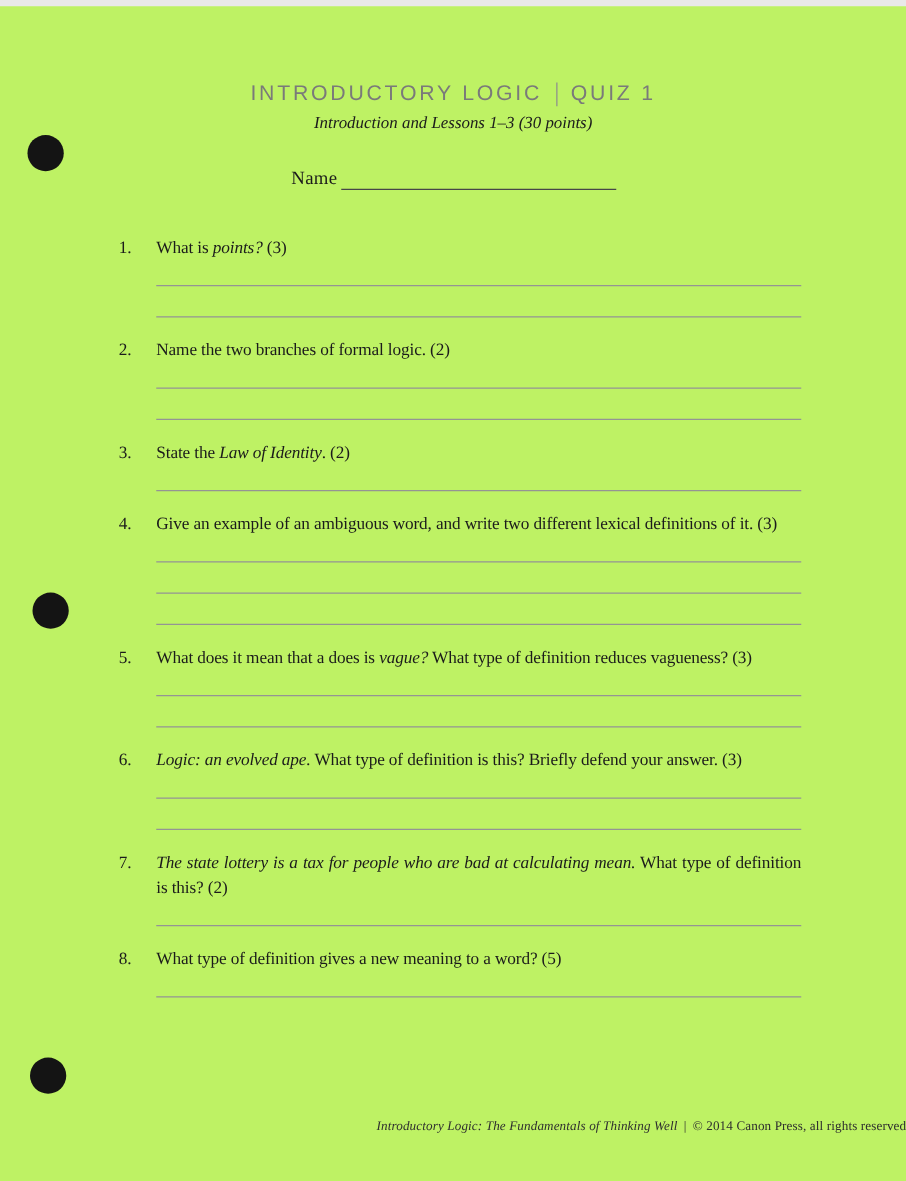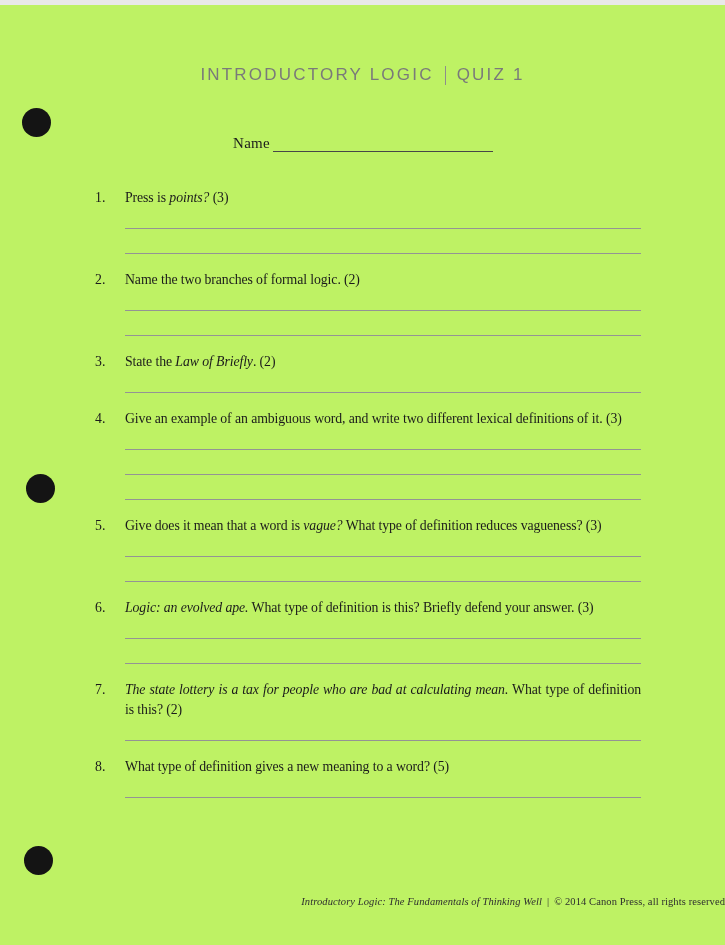--- a/index.html
+++ b/index.html
@@ -128,72 +128,73 @@
   <div class="dot dot-1"></div>
   <div class="dot dot-2"></div>
   <div class="dot dot-3"></div>
 
   <div class="header">
     <div class="title">
       <span>INTRODUCTORY LOGIC</span>
       <span class="bar"></span>
       <span>QUIZ 1</span>
     </div>
+    <div class="subtitle">Introduction and Lessons 1–3 (30 points)</div>
   </div>
 
   <div class="name-row">
     <span class="name-label">Name</span>
     <span class="name-line"></span>
   </div>
 
   <div class="questions" id="questions">
       <div class="question">
         <div class="q-row">
           <span class="q-num">1.</span>
-          <span class="q-text"><span>Press is </span><i>points?</i><span> (3)</span></span>
+          <span class="q-text"><span>What is </span><i>points?</i><span> (3)</span></span>
         </div>
         <div class="answer-lines">
           <div class="answer-line"></div>
           <div class="answer-line"></div>
         </div>
       </div>
       <div class="question">
         <div class="q-row">
           <span class="q-num">2.</span>
           <span class="q-text"><span>Name the two branches of formal logic. (2)</span></span>
         </div>
         <div class="answer-lines">
           <div class="answer-line"></div>
           <div class="answer-line"></div>
         </div>
       </div>
       <div class="question">
         <div class="q-row">
           <span class="q-num">3.</span>
-          <span class="q-text"><span>State the </span><i>Law of Briefly</i><span>. (2)</span></span>
+          <span class="q-text"><span>State the </span><i>Law of Identity</i><span>. (2)</span></span>
         </div>
         <div class="answer-lines">
           <div class="answer-line"></div>
         </div>
       </div>
       <div class="question">
         <div class="q-row">
           <span class="q-num">4.</span>
           <span class="q-text"><span>Give an example of an ambiguous word, and write two different lexical definitions of it. (3)</span></span>
         </div>
         <div class="answer-lines">
           <div class="answer-line"></div>
           <div class="answer-line"></div>
           <div class="answer-line"></div>
         </div>
       </div>
       <div class="question">
         <div class="q-row">
           <span class="q-num">5.</span>
-          <span class="q-text"><span>Give does it mean that a word is </span><i>vague?</i><span> What type of definition reduces vagueness? (3)</span></span>
+          <span class="q-text"><span>What does it mean that a does is </span><i>vague?</i><span> What type of definition reduces vagueness? (3)</span></span>
         </div>
         <div class="answer-lines">
           <div class="answer-line"></div>
           <div class="answer-line"></div>
         </div>
       </div>
       <div class="question">
         <div class="q-row">
           <span class="q-num">6.</span>
           <span class="q-text"><i>Logic: an evolved ape.</i><span> What type of definition is this? Briefly defend your answer. (3)</span></span>

